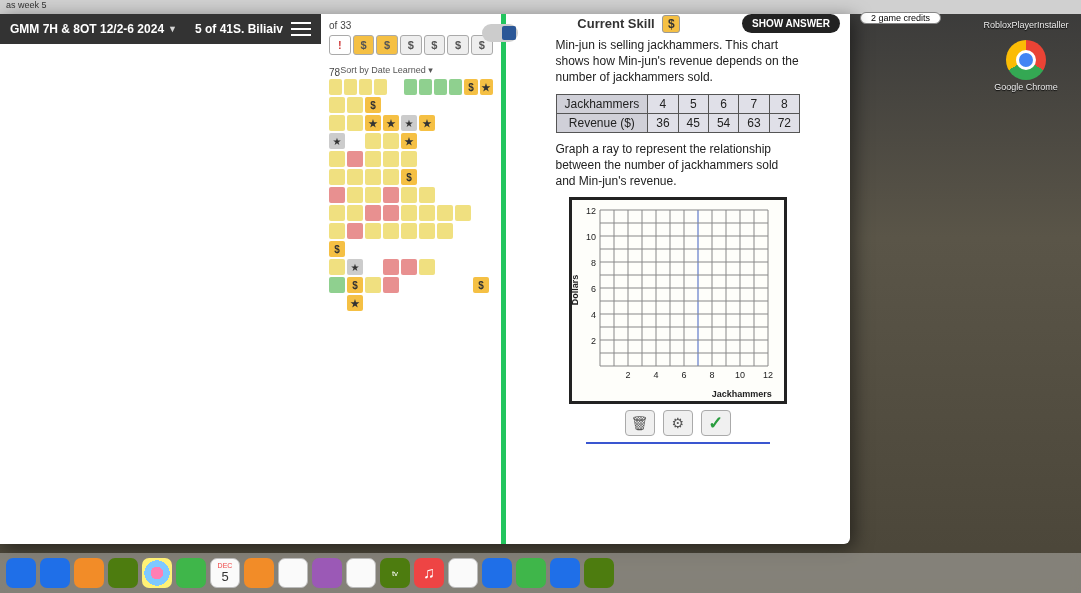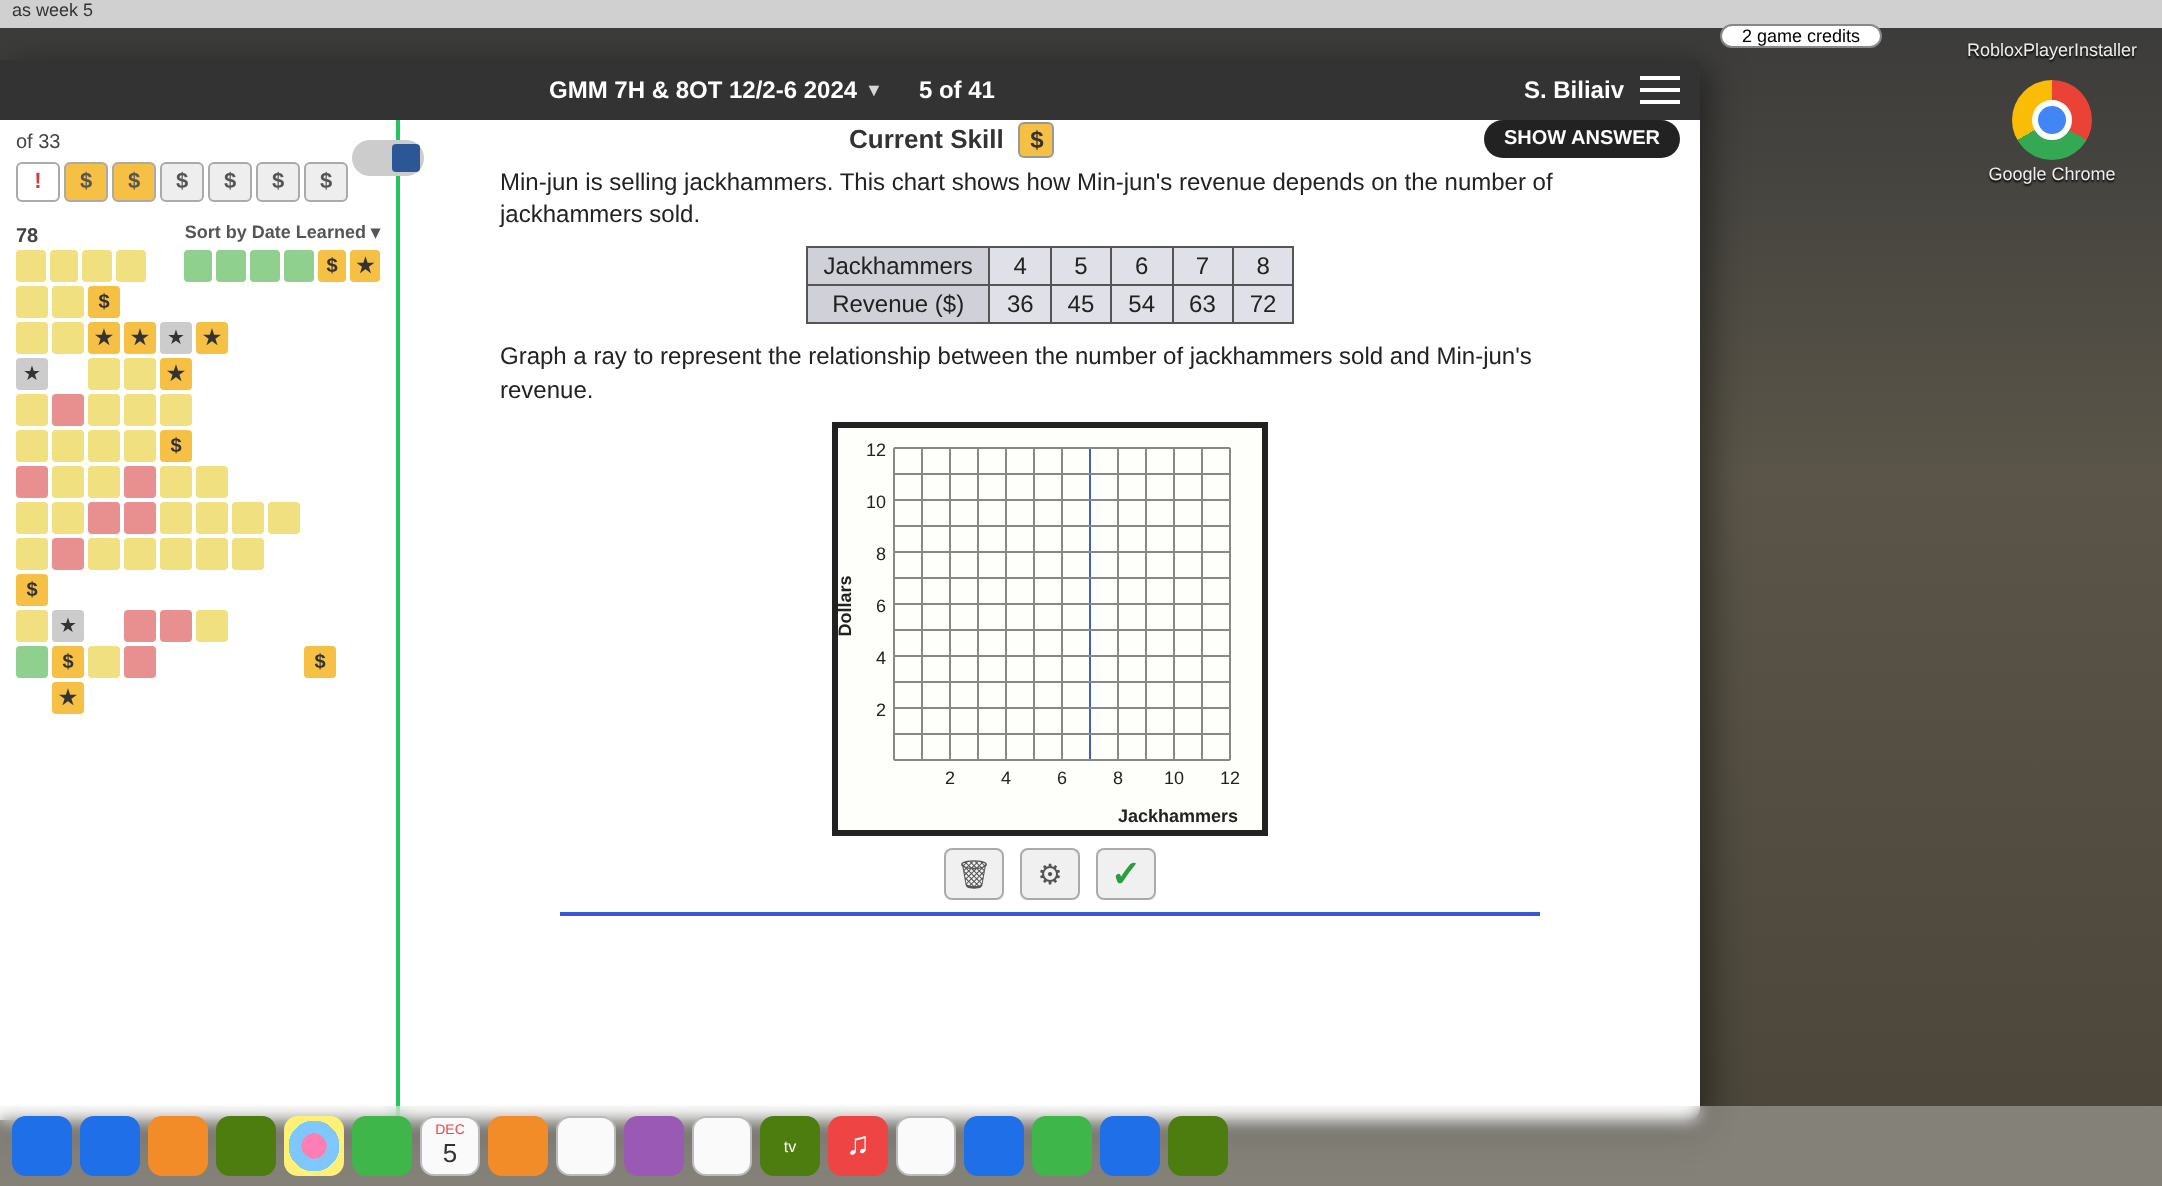--- a/index.html
+++ b/index.html
@@ -56,23 +56,21 @@
   }
 
   .app {
     position: absolute;
     left: 0; top: 14px;
     width: 850px;
     height: 530px;
     background: #fff;
     box-shadow: 4px 4px 18px rgba(0,0,0,.5);
     display: flex;
-    flex-direction: column;
     border-radius: 0 0 6px 0;
-    margin-top: 16px;
   }
   .app-header {
     background: #333;
     color: #fff;
     height: 30px;
     display: flex;
     align-items: center;
     font-size: 12px;
     font-weight: bold;
     padding: 0 10px;
@@ -84,21 +82,21 @@
 
   .app-body {
     flex: 1;
     display: flex;
     overflow: hidden;
     font-size: 11px;
     color: #333;
   }
   .sidebar {
     width: 200px;
-    border-right: 2px solid #22c55e;
+    border-right: 5px solid #22c55e;
     padding: 6px 8px;
     overflow: hidden;
   }
   .sidebar .of { font-size:10px; color:#444;}
   .skillbadges { display:flex; gap:2px; margin:4px 0 10px;}
   .sb {
     width:22px;height:20px;border:1px solid #aaa;background:#eee;border-radius:3px;
     font-size:11px;font-weight:bold;display:flex;align-items:center;justify-content:center;color:#555;
   }
   .sb.gold{background:#f5c044;}
@@ -222,21 +220,21 @@
       <div class="of">of 33</div>
       <div class="skillbadges">
         <div class="sb err">!</div>
         <div class="sb gold">$</div>
         <div class="sb gold">$</div>
         <div class="sb">$</div>
         <div class="sb">$</div>
         <div class="sb">$</div>
         <div class="sb">$</div>
       </div>
-      <div style="display:flex;justify-content:space-between;align-items:center;font-weight:bold;">
+      <div style="display:flex;align-items:center;">
         <span style="font-size:10px;color:#444;">78</span>
         <span class="sortby"><span>Sort by Date Learned</span> <span>▾</span></span>
       </div>
 
       <div class="tilegrid">
         <div class="row">
             <div class="tile y"></div>
             <div class="tile y"></div>
             <div class="tile y"></div>
             <div class="tile y"></div>

